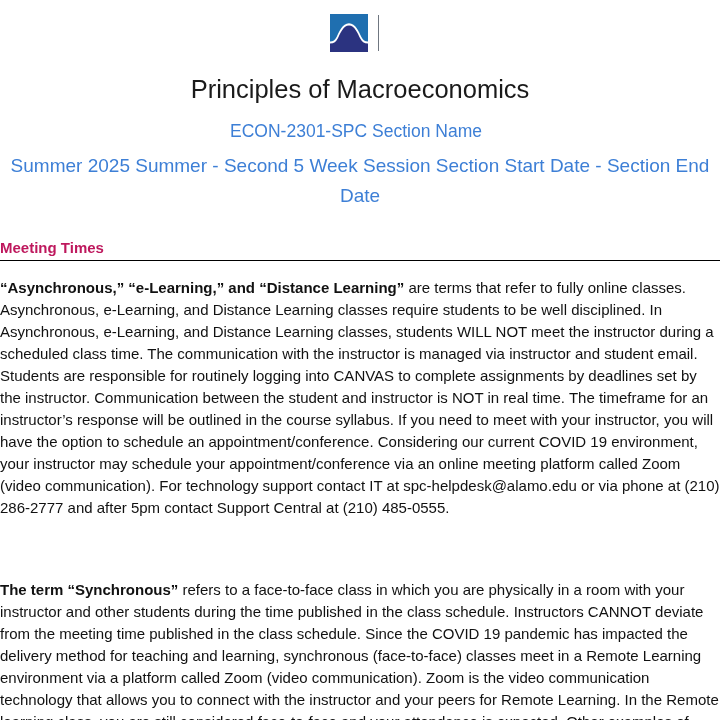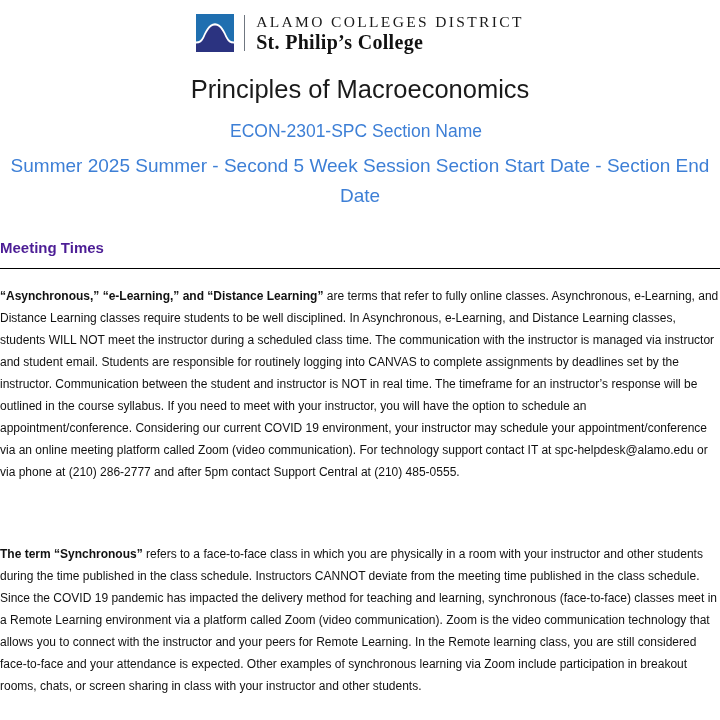--- a/index.html
+++ b/index.html
@@ -94,36 +94,36 @@
     color: #3d7fd6;
     margin: 9px 0 0 0;
     line-height: 1.58;
     padding: 0 8px;
   }
 
   
   .section-heading {
     font-size: 15px;
     font-weight: bold;
-    color: #4c1d95;
-    margin: 27px 0 8px 0;
+    color: #be185d;
+    margin: 27px 0 0 0;
     padding: 0 0 3px 0;
     line-height: 1.2;
   }
   .section-rule {
     border: 0;
     border-top: 1.6px solid #000000;
     margin: 0 0 0 0;
     height: 0;
     width: 100%;
   }
 
   
   .body-para {
-    font-size: 12px;
+    font-size: 15px;
     line-height: 22px;
     color: #111111;
     margin: 16px 0 0 0;
     text-align: left;
   }
   .body-para.second {
     margin-top: 60px;
   }
   .body-para b {
     font-weight: bold;
@@ -138,24 +138,20 @@
     <div class="logo">
 
       <svg class="logo-mark" viewBox="0 0 38 38" aria-hidden="true">
         <rect x="0" y="0" width="38" height="38" fill="#1f6fb0"></rect>
         <path d="M0 38 L0 27.5 C3.2 27.5 5.0 26.0 6.6 23.0 C9.0 18.2 12.4 9.2 19 9.2 C25.6 9.2 29.0 18.2 31.4 23.0 C33.0 26.0 34.8 27.5 38 27.5 L38 38 Z" fill="#ffffff"></path>
         <path d="M0 38 L0 29.6 C4.0 29.6 6.2 27.6 7.9 24.2 C10.2 19.6 13.3 11.4 19 11.4 C24.7 11.4 27.8 19.6 30.1 24.2 C31.8 27.6 34.0 29.6 38 29.6 L38 38 Z" fill="#2b3380"></path>
       </svg>
 
       <div class="logo-divider"></div>
 
-      <div class="logo-words">
-        <div class="logo-district">ALAMO COLLEGES DISTRICT</div>
-        <div class="logo-college">St. Philip’s College</div>
-      </div>
 
     </div>
   </div>
 
   <h1 class="course-title">Principles of Macroeconomics</h1>
 
   <div class="course-code">ECON-2301-SPC Section Name</div>
 
   <div class="course-term">Summer 2025 Summer - Second 5 Week Session Section Start Date - Section End Date</div>
 

